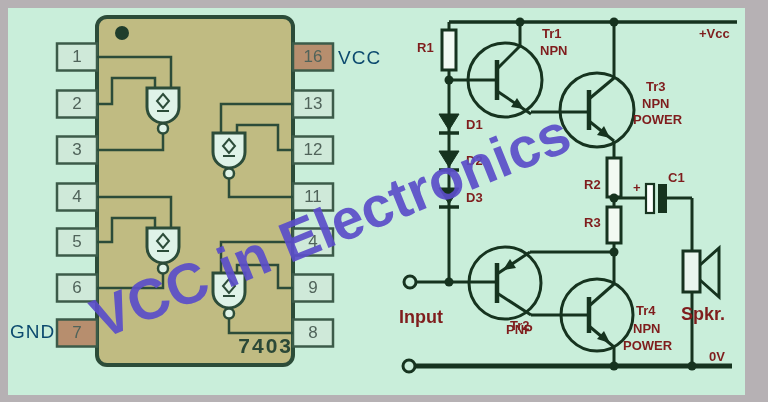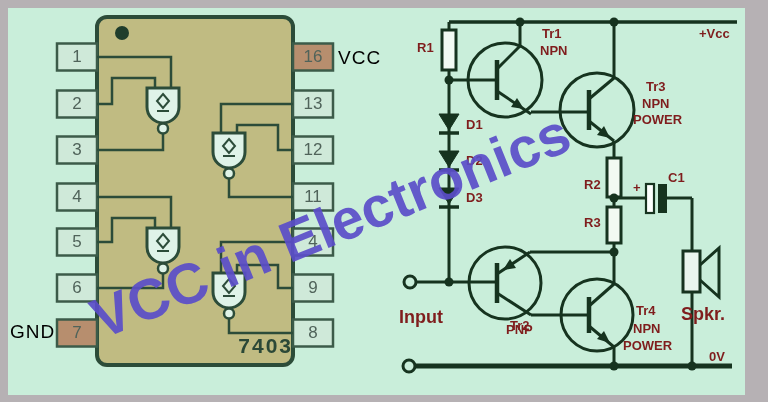--- a/index.html
+++ b/index.html
@@ -4,21 +4,21 @@
 <style>
   html,body{margin:0;padding:0;}
   .page{position:relative;width:768px;height:402px;background:#b6b1b4;
         font-family:"Liberation Sans",sans-serif;overflow:hidden;}
   .canvas{position:absolute;left:8px;top:8px;width:737px;height:387px;background:#c9eeda;}
   .gfx{position:absolute;left:0;top:0;width:768px;height:402px;}
   .lbl{position:absolute;font:700 13px "Liberation Sans",sans-serif;color:#7f1d1d;white-space:nowrap;}
   .lbl.big{font-size:18px;}
   .pin-num{position:absolute;width:40px;text-align:center;
            font:400 17px "Liberation Sans",sans-serif;color:#50635a;}
-  .chip-lbl{position:absolute;font:500 19px "Liberation Sans",sans-serif;color:#000000;letter-spacing:1px;white-space:nowrap;}
+  .chip-lbl{position:absolute;font:500 19px "Liberation Sans",sans-serif;color:#0c4a6e;letter-spacing:1px;white-space:nowrap;}
   .part-num{position:absolute;left:97px;top:334px;width:196px;text-align:right;
             font:700 21px "Liberation Sans",sans-serif;color:#2b4837;letter-spacing:2px;}
   .watermark{position:absolute;left:94px;top:288px;
              font:700 57px "Liberation Sans",sans-serif;color:#5b4ec9;opacity:.92;
              transform:rotate(-22deg);transform-origin:0 50%;white-space:nowrap;z-index:5;}
 </style>
 </head>
 <body>
 
 <div class="page">

